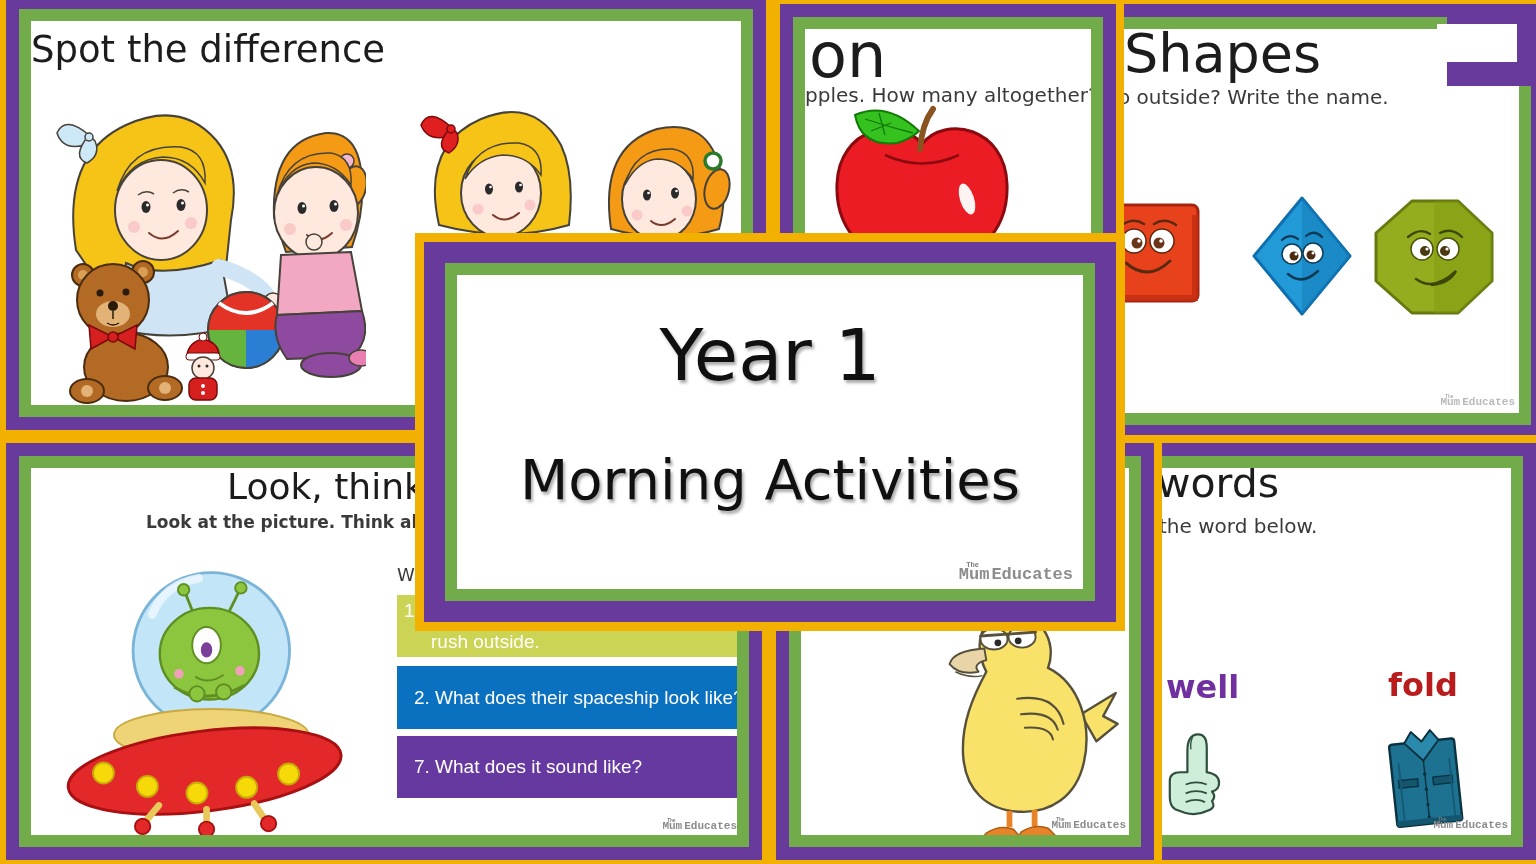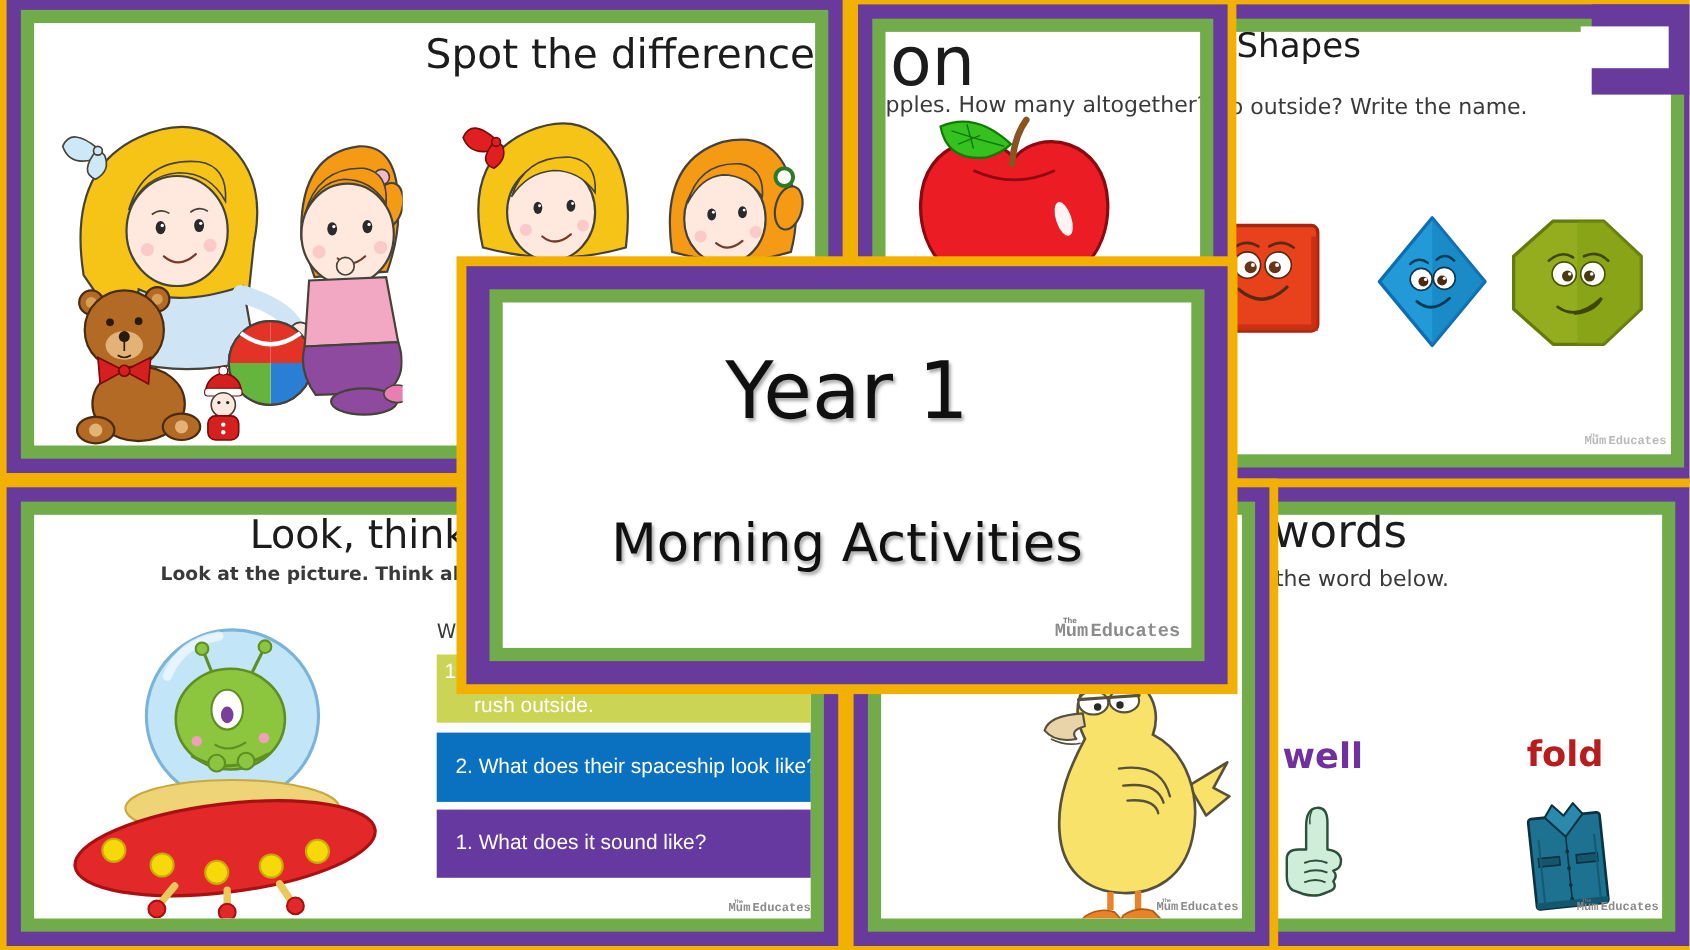--- a/index.html
+++ b/index.html
@@ -30,21 +30,21 @@
 </style>
 </head>
 <body>
 
 <div id="stage">
 
   <div class="slide z1" style="left:1055px;top:-4px;width:497px;height:450px">
     <div class="bp">
       <div class="bg">
         <div class="inner">
-          <div class="abs handtitle" style="left:36px;top:-3px;font-size:31px">Shapes</div>
+          <div class="abs handtitle" style="left:36px;top:-3px;font-size:54px">Shapes</div>
           <div class="abs prompt" style="left:30px;top:56px;font-size:20px">o outside? Write the name.</div>
 
           <svg class="abs" style="left:10px;top:172px" width="104" height="104" viewBox="0 0 104 104">
             <rect x="4" y="4" width="96" height="96" rx="6" fill="#E8421D" stroke="#A82410" stroke-width="3"></rect>
             <path d="M100,14 L100,100 L12,100 L12,94 L94,94 L94,14 Z" fill="#C22D12" opacity="0.8"></path>
             <circle cx="36" cy="40" r="12" fill="#fff" stroke="#5a2a10" stroke-width="1.5"></circle>
             <circle cx="64" cy="40" r="12" fill="#fff" stroke="#5a2a10" stroke-width="1.5"></circle>
             <circle cx="39" cy="42" r="5.5" fill="#6a3418"></circle>
               <circle cx="61" cy="42" r="5.5" fill="#6a3418"></circle>
             <circle cx="41" cy="40" r="1.8" fill="#fff"></circle>
@@ -183,21 +183,21 @@
     </div>
   </div>
 
   <div class="patch z2" style="left:1447px;top:4px;width:89px;height:82px;background:#673A9B"></div>
   <div class="patch z3" style="left:1437px;top:24px;width:80px;height:38px;background:#ffffff"></div>
 
   <div class="slide z4" style="left:-2px;top:-12px;width:776px;height:450px">
     <div class="bp">
       <div class="bg">
         <div class="inner">
-          <div class="abs handtitle" style="top:10px;width:100%;text-align:right;font-size:37px">Spot the difference</div>
+          <div class="abs handtitle" style="top:10px;width:100%;text-align:left;font-size:37px">Spot the difference</div>
 
           <svg class="abs" style="left:0px;top:74px" width="335" height="310" viewBox="0 0 335 310">
             <g>
               <path d="M45,155 Q30,60 95,30 Q150,5 185,45 Q210,75 200,125 L195,172 Q120,192 60,177 Z" fill="#F6C417" stroke="#46423A" stroke-width="2"></path>
               <path d="M58,40 Q34,20 26,38 Q32,56 54,50 Z" fill="#CDE9F7" stroke="#46423A" stroke-width="1.5"></path>
               <path d="M58,40 Q40,62 56,68 Q70,60 64,46 Z" fill="#CDE9F7" stroke="#46423A" stroke-width="1.5"></path>
               <circle cx="58" cy="42" r="4" fill="#CDE9F7" stroke="#46423A" stroke-width="1.5"></circle>
               <ellipse cx="130" cy="115" rx="46" ry="50" fill="#FFE9DE" stroke="#46423A" stroke-width="2"></ellipse>
               <path d="M86,96 Q100,48 150,52 Q176,56 174,88 Q160,62 132,62 Q100,64 86,96 Z" fill="#F6C417" stroke="#46423A" stroke-width="1.5"></path>
               <ellipse cx="115" cy="112" rx="4.5" ry="6" fill="#2A2A2A"></ellipse>
@@ -353,37 +353,37 @@
           </svg>
 
           <div class="qbox" style="left:366px;top:127px;height:62px;background:#CCD455">
             <span class="abs" style="left:7px;top:5px">1</span>
             <span class="abs" style="left:34px;top:36px">rush outside.</span>
           </div>
           <div class="qbox qcenter" style="left:366px;top:198px;height:63px;background:#0A70C0">
             <span>2. What does their spaceship look like?</span>
           </div>
           <div class="qbox qcenter" style="left:366px;top:268px;height:62px;background:#6639A0">
-            <span>1. What does it sound like?</span>
+            <span>7. What does it sound like?</span>
           </div>
 
           <div class="logo" style="right:0px;bottom:3px;font-size:11px">
             <span class="logo-the">The</span><span>Mum</span><span class="edu">Educates</span>
           </div>
         </div>
       </div>
     </div>
   </div>
 
   <div class="slide center z5" style="left:415px;top:233px;width:710px;height:398px">
     <div class="bp">
       <div class="bg">
         <div class="inner">
           <div class="abs ctitle" style="top:38px;font-size:72px">Year 1</div>
-          <div class="abs ctitle" style="top:191px;font-size:48px">Morning Activities</div>
+          <div class="abs ctitle" style="top:172px;font-size:56px">Morning Activities</div>
           <div class="logo" style="right:10px;bottom:6px;font-size:17px">
             <span class="logo-the">The</span><span>Mum</span><span class="edu">Educates</span>
           </div>
         </div>
       </div>
     </div>
   </div>
 
 </div>
 

